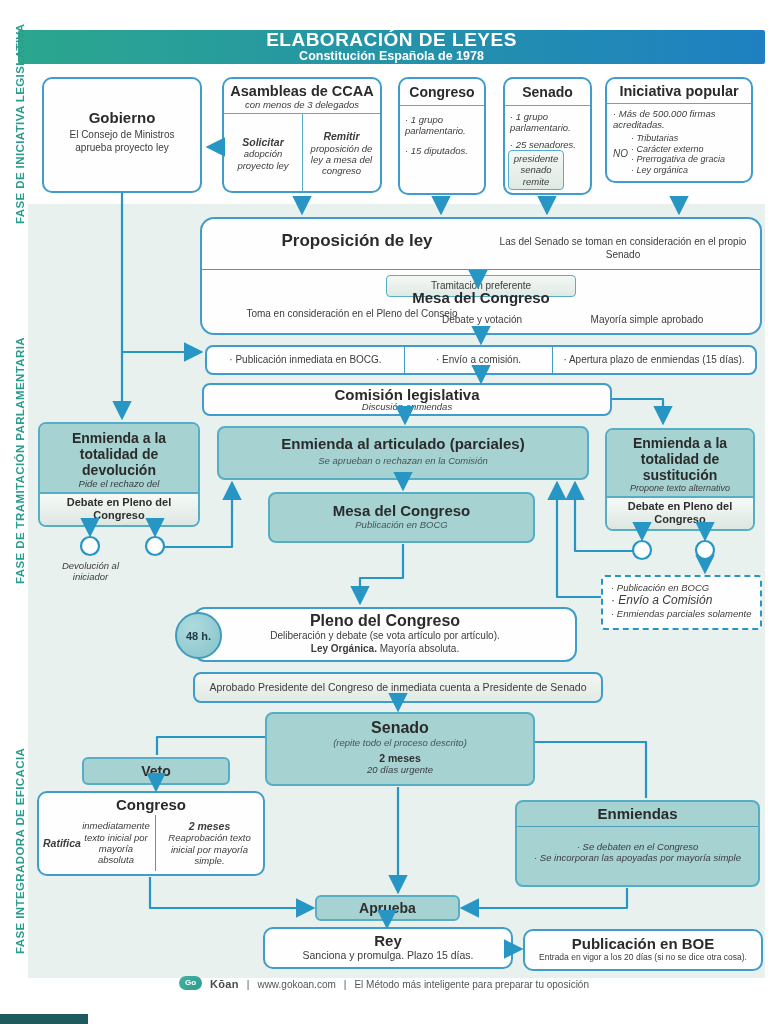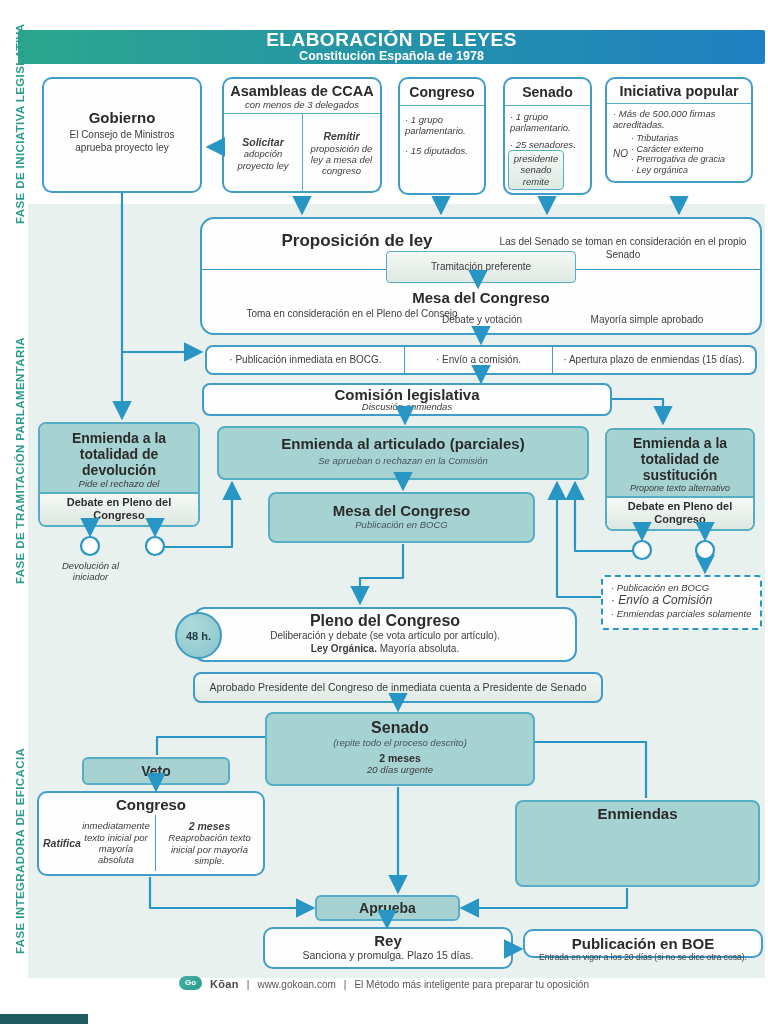--- a/index.html
+++ b/index.html
@@ -109,21 +109,21 @@
           <div class="xsmall" style="font-size:9px;">· Ley orgánica</div>
         </div>
       </div>
     </div>
   </div>
 
   <div class="abs wbox z5" style="left:200px;top:217px;width:562px;height:118px;border-radius:14px;">
     <div class="abs" style="left:0;top:50px;width:100%;border-top:1.5px solid #3f9ccb;"></div>
     <div class="abs t-big ctr" style="left:30px;top:12px;width:250px;font-size:17px;">Proposición de ley</div>
     <div class="abs small ctr" style="left:290px;top:17px;width:262px;">Las del Senado se toman en consideración en el propio Senado</div>
-    <div class="abs note-pill cell small" style="left:184px;top:32px;width:190px;height:32px;text-align:center;">Tramitación preferente</div>
+    <div class="abs note-pill cell small" style="left:184px;top:56px;width:190px;height:22px;text-align:center;">Tramitación preferente</div>
     <div class="abs t-big ctr" style="left:0;top:70px;width:100%;">Mesa del Congreso</div>
     <div class="abs small ctr" style="left:40px;top:89px;width:220px;">Toma en consideración en el Pleno del Consejo</div>
     <div class="abs small ctr" style="left:220px;top:95px;width:120px;">Debate y votación</div>
     <div class="abs small ctr" style="left:365px;top:95px;width:160px;">Mayoría simple aprobado</div>
   </div>
 
   <div class="abs wbox" style="left:205px;top:345px;width:552px;height:30px;border-radius:8px;display:flex;">
     <div class="cell small" style="width:197px;">· Publicación inmediata en BOCG.</div>
     <div class="cell small vdiv" style="width:148px;">· Envío a comisión.</div>
     <div class="cell small vdiv" style="flex:1;">· Apertura plazo de enmiendas (15 días).</div>
@@ -201,30 +201,34 @@
       </div>
       <div class="cell vdiv" style="flex:1;flex-direction:column;padding:0 4px;">
         <div class="xsmall ctr" style="font-weight:bold;font-size:10.5px;">2 meses</div>
         <div class="xsmall ctr">Reaprobación texto inicial por mayoría simple.</div>
       </div>
     </div>
   </div>
 
   <div class="abs tbox" style="left:515px;top:800px;width:245px;height:87px;">
     <div class="t-big ctr" style="margin-top:3px;">Enmiendas</div>
+    <div style="border-top:1.5px solid #4d9fb8;margin-top:4px;padding:14px 10px 0;">
+      <div class="xsmall ctr">· Se debaten en el Congreso</div>
+      <div class="xsmall ctr">· Se incorporan las apoyadas por mayoría simple</div>
+    </div>
   </div>
 
   <div class="abs tbox cell" style="left:315px;top:895px;width:145px;height:26px;font-weight:bold;font-size:14px;border-radius:6px;">Aprueba</div>
 
   <div class="abs wbox ctr" style="left:263px;top:927px;width:250px;height:42px;padding-top:3px;">
     <div class="t-big">Rey</div>
     <div class="small" style="font-size:10.5px;">Sanciona y promulga. Plazo 15 días.</div>
   </div>
 
-  <div class="abs wbox ctr" style="left:523px;top:929px;width:240px;height:29px;padding-top:4px;">
+  <div class="abs wbox ctr" style="left:523px;top:929px;width:240px;height:42px;padding-top:4px;">
     <div class="t-big">Publicación en BOE</div>
     <div class="small" style="font-size:8.5px;">Entrada en vigor a los 20 días (si no se dice otra cosa).</div>
   </div>
 
   <div class="abs footer-row" style="left:0;top:976px;width:768px;">
     <span class="logo-pill">Go</span>
     <span class="logo-name">Kōan</span>
     <span>|</span>
     <span>www.gokoan.com</span>
     <span>|</span>

